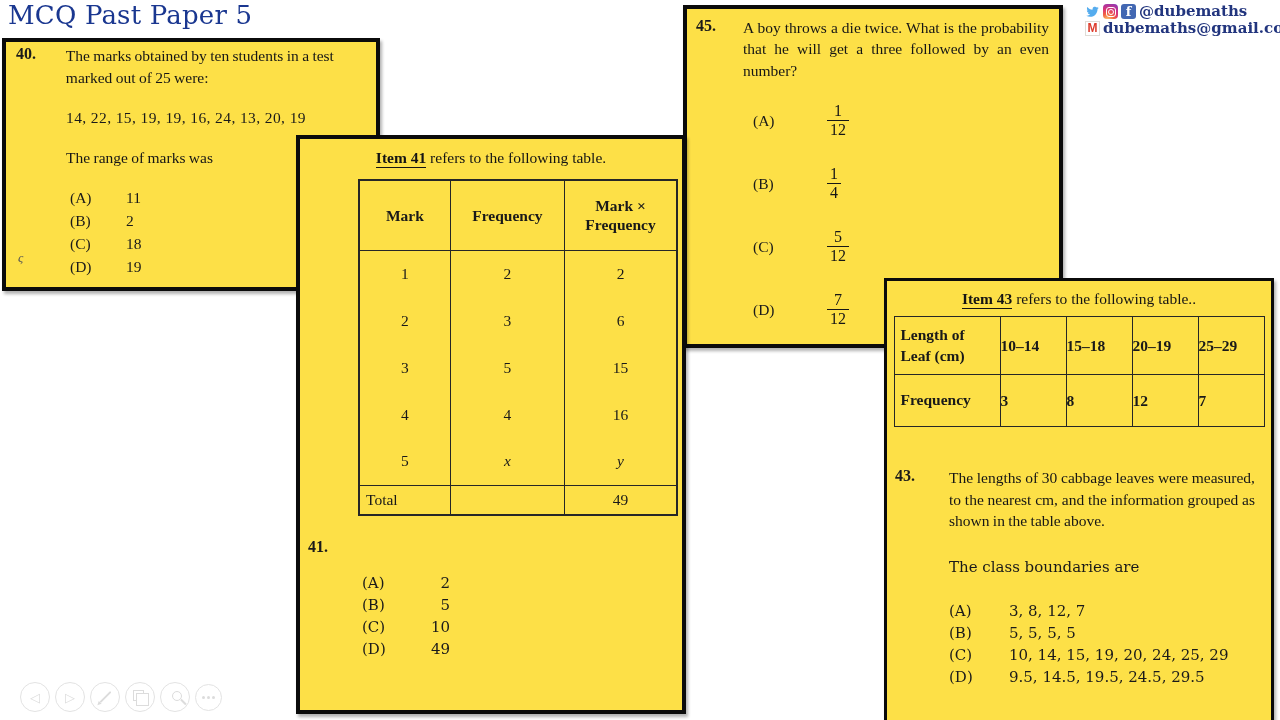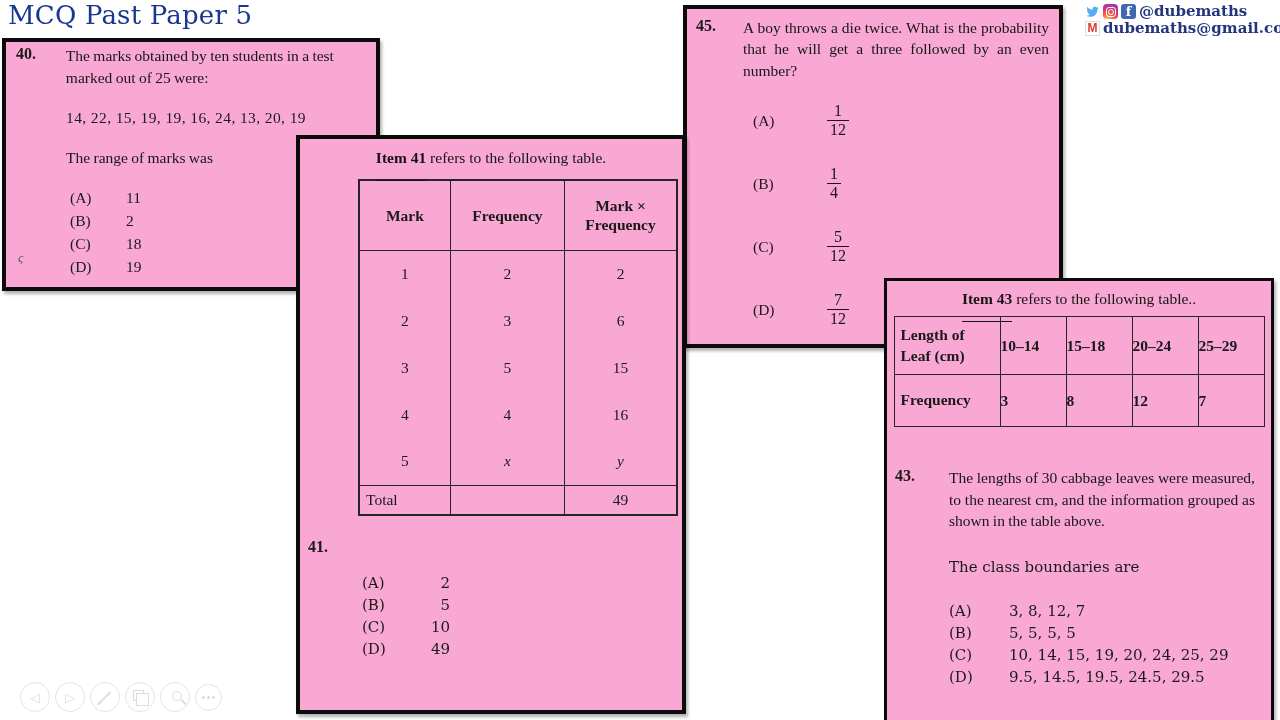--- a/index.html
+++ b/index.html
@@ -20,21 +20,21 @@
                left:50%; top:50%; transform:translate(-50%,-50%); }
   .fb { border-radius:3px; background:#4267b2; }
   .fb::after { content:"f"; position:absolute; left:0; right:0; top:-1px; text-align:center;
                color:#fff; font-size:13px; font-weight:bold; font-family:"DejaVu Serif", serif; }
   .gm { background:#fff; border:1px solid #e0dcd6; }
   .gm::after { content:"M"; position:absolute; left:0; right:0; top:0px; text-align:center;
                color:#dd3c2d; font-size:12px; line-height:13px; font-weight:bold;
                font-family:"Liberation Sans", sans-serif; }
 
   
-  .panel { position:absolute; background:#f9a8d4; border:4px solid #0b0b0b;
+  .panel { position:absolute; background:#fde047; border:4px solid #0b0b0b;
            box-shadow:2px 3px 3px rgba(0,0,0,0.3); }
   .qrow { display:flex; }
   .qnum { font-weight:bold; font-size:16px; }
   .qtext { font-size:15.5px; line-height:1.42; word-spacing:-0.5px; color:#161616; }
   .opt { display:flex; }
   .opt-label { flex:0 0 auto; }
 
   
   #panel-q40 { left:2px; top:38px; width:378px; height:253px; z-index:1; padding:3px 6px; }
   #panel-q40 .qnum { width:54px; padding-left:4px; }
@@ -42,21 +42,21 @@
   #panel-q40 .marks-list { margin:20px 0 0 54px; font-size:15.5px; letter-spacing:0.4px; }
   #panel-q40 .prompt { margin:20px 0 0 54px; font-size:15.5px; }
   #panel-q40 .opts { margin:20px 0 0 58px; }
   #panel-q40 .opt { height:23px; font-size:15.5px; }
   #panel-q40 .opt-label { width:56px; }
   #panel-q40 .stray { position:absolute; left:12px; top:208px; color:#555; font-size:13px; font-style:italic; }
 
   
   #panel-q41 { left:296px; top:135px; width:390px; height:579px; z-index:2; padding:4px; }
   .item-header { text-align:center; font-size:15.5px; margin-top:6px; color:#141414; }
-  .item-ref { font-weight:bold; border-bottom:1.5px solid #141414; padding-bottom:14px;font-family:Liberation Serif, serif; }
+  .item-ref { font-weight:bold; border-bottom:1.5px solid #141414; padding-bottom:1px;font-family:Liberation Serif, serif; }
   table.t41 { border-collapse:collapse; margin:12px 0 0 54px; border:2px solid #262626;
               font-size:15.5px; color:#191919; }
   table.t41 th { border:1.5px solid #262626; font-weight:bold; height:70px; text-align:center;
                  white-space:pre-line; line-height:1.25; padding:0 6px; }
   table.t41 th:nth-child(1){ width:92px; } table.t41 th:nth-child(2){ width:115px; }
   table.t41 th:nth-child(3){ width:113px; }
   table.t41 tbody td { border-left:1.5px solid #262626; border-right:1.5px solid #262626;
                        height:47px; text-align:center; vertical-align:middle; }
   table.t41 tbody tr:nth-child(5) td:nth-child(2),
   table.t41 tbody tr:nth-child(5) td:nth-child(3) { font-style:italic; }
@@ -281,21 +281,21 @@
   <div class="item-header">
     <span class="item-ref">Item 43</span><span> refers to the following table..</span>
   </div>
   <table class="t43">
     <tbody>
       <tr>
         <td>Length of
 Leaf (cm)</td>
         <td>10–14</td>
         <td>15–18</td>
-        <td>20–24</td>
+        <td>20–19</td>
         <td>25–29</td>
       </tr>
       <tr>
         <td>Frequency</td>
         <td>3</td>
         <td>8</td>
         <td>12</td>
         <td>7</td>
       </tr>
     </tbody>

